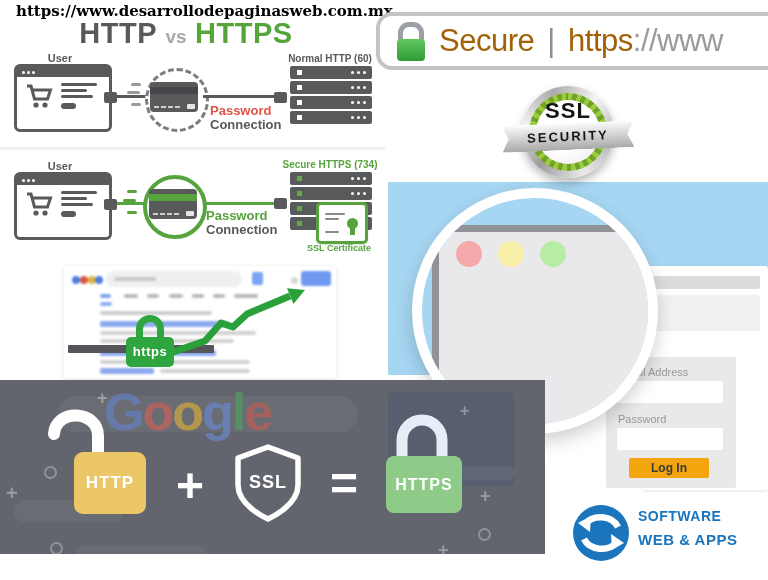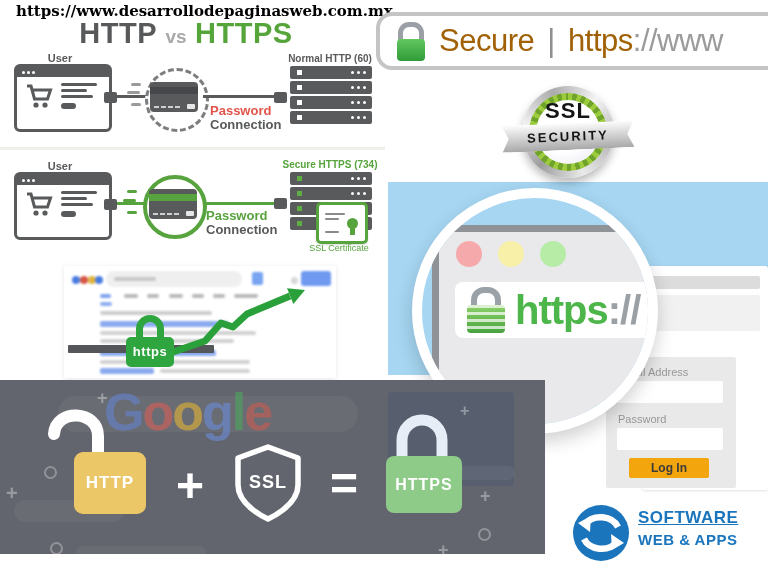--- a/index.html
+++ b/index.html
@@ -37,21 +37,21 @@
   .status2{font-size:13px;font-weight:800;color:#58595b;}
   .server{position:absolute;width:82px;height:13px;background:#595a5c;border-radius:2px;}
   .server .sq{position:absolute;left:7px;top:4px;width:5px;height:5px;background:#fff;}
   .server.green .sq{background:#5fae43;}
   .server .dots{position:absolute;right:6px;top:5px;display:flex;gap:3px;}
   .server .dots i{width:3px;height:3px;background:#fff;border-radius:50%;display:block;}
   .cert{width:46px;height:36px;background:#fff;border:3px solid #57a33e;border-radius:5px;box-shadow:0 1px 2px rgba(0,0,0,.15);}
   .cert i{position:absolute;background:#8a8a8a;height:2px;border-radius:1px;}
   .cert .seal{position:absolute;right:7px;top:13px;width:11px;height:11px;background:#57a33e;border-radius:50%;}
   .cert .tail{position:absolute;right:10px;top:23px;width:5px;height:7px;background:#57a33e;}
-  .certlabel{font-size:9px;font-weight:400;color:#57a33e;text-align:center;}
+  .certlabel{font-size:9px;font-weight:700;color:#57a33e;text-align:center;}
   .divider{height:3px;background:#f0efec;}
   
   .gcard{width:272px;height:112px;background:#fff;box-shadow:0 1px 5px rgba(0,0,0,.10);}
   .blurwrap{position:absolute;inset:0;filter:blur(1.3px);}
   .bar{position:absolute;border-radius:2px;}
   .dot{position:absolute;border-radius:50%;}
   .darkbar{background:#55565a;border-radius:1px;}
   .tlockbody{background:#2fa53f;border-radius:5px;color:#fff;font-weight:800;font-size:13px;
              text-align:center;line-height:30px;letter-spacing:.5px;}
   .tlockshackle{width:14px;height:26px;border:7px solid #2fa53f;border-bottom:none;border-radius:14px 14px 0 0;}
@@ -106,21 +106,21 @@
   .darkpanel{width:545px;height:174px;background:#62656d;}
   .gword{font-size:52px;font-weight:700;letter-spacing:-2px;opacity:.72;white-space:nowrap;}
   .gl-0{color:#647fc0;} .gl-1{color:#c5625a;} .gl-2{color:#cfa83f;}
   .gl-3{color:#6b87c9;} .gl-4{color:#4f9e5e;} .gl-5{color:#b95f55;}
   .dplus{position:absolute;color:rgba(255,255,255,.35);font-weight:700;}
   .dring{position:absolute;width:9px;height:9px;border:2px solid rgba(255,255,255,.3);border-radius:50%;}
   .dbar{position:absolute;background:rgba(255,255,255,.05);}
   .lockbody{position:absolute;border-radius:9px;color:#fff;font-weight:800;text-align:center;}
   .opword{font-weight:900;color:#fff;text-align:center;}
   
-  .brandname{font-size:17px;font-weight:800;color:#1b75bc;letter-spacing:.5px;text-decoration:underline;}
+  .brandname{font-size:14px;font-weight:800;color:#1b75bc;letter-spacing:.5px;}
   .brandtag{font-size:15px;font-weight:800;color:#1b75bc;letter-spacing:.5px;}
 </style>
 </head>
 <body>
 
 <div class="stage">
 
   <div class="abs title" style="left:46px;top:17px;">
     <span class="t-http">HTTP</span>
     <span class="t-vs">vs</span>
@@ -339,29 +339,20 @@
   <div class="finput" style="left:617px;top:381px;z-index:3;"></div>
   <div class="abs flabel" style="left:618px;top:413px;z-index:3;">Password</div>
   <div class="finput" style="left:617px;top:428px;z-index:3;"></div>
   <div class="abs loginbtn" style="left:629px;top:458px;z-index:3;">Log In</div>
 
   <div class="abs magnifier" style="left:412px;top:188px;z-index:4;">
     <div class="mwindow"></div>
     <div class="mdot" style="left:34px;top:43px;background:#f5a9ab;"></div>
     <div class="mdot" style="left:76px;top:43px;background:#f8f0a8;"></div>
     <div class="mdot" style="left:118px;top:43px;background:#b7eca7;"></div>
-    <div class="mbar">
-      <div class="mlock">
-        <div class="sh"></div>
-          <div class="bd"></div>
-      </div>
-      <div class="mtext">
-        <span class="m-green">https</span><span class="m-gray">://</span>
-      </div>
-    </div>
   </div>
 
   <div class="abs badge-outer" style="left:522px;top:86px;z-index:5;"></div>
   <div class="abs badge-rays" style="left:529px;top:93px;z-index:5;"></div>
   <div class="abs badge-center" style="left:536px;top:100px;z-index:5;"></div>
   <div class="abs badge-ssl" style="left:522px;top:98px;z-index:6;">SSL</div>
   <div class="abs ribbon" style="left:502px;top:123px;z-index:6;">SECURITY</div>
 
   <div class="abs darkpanel" style="left:0;top:380px;z-index:6;">
     <div class="dbar" style="left:58px;top:16px;width:300px;height:36px;border-radius:18px;"></div>

